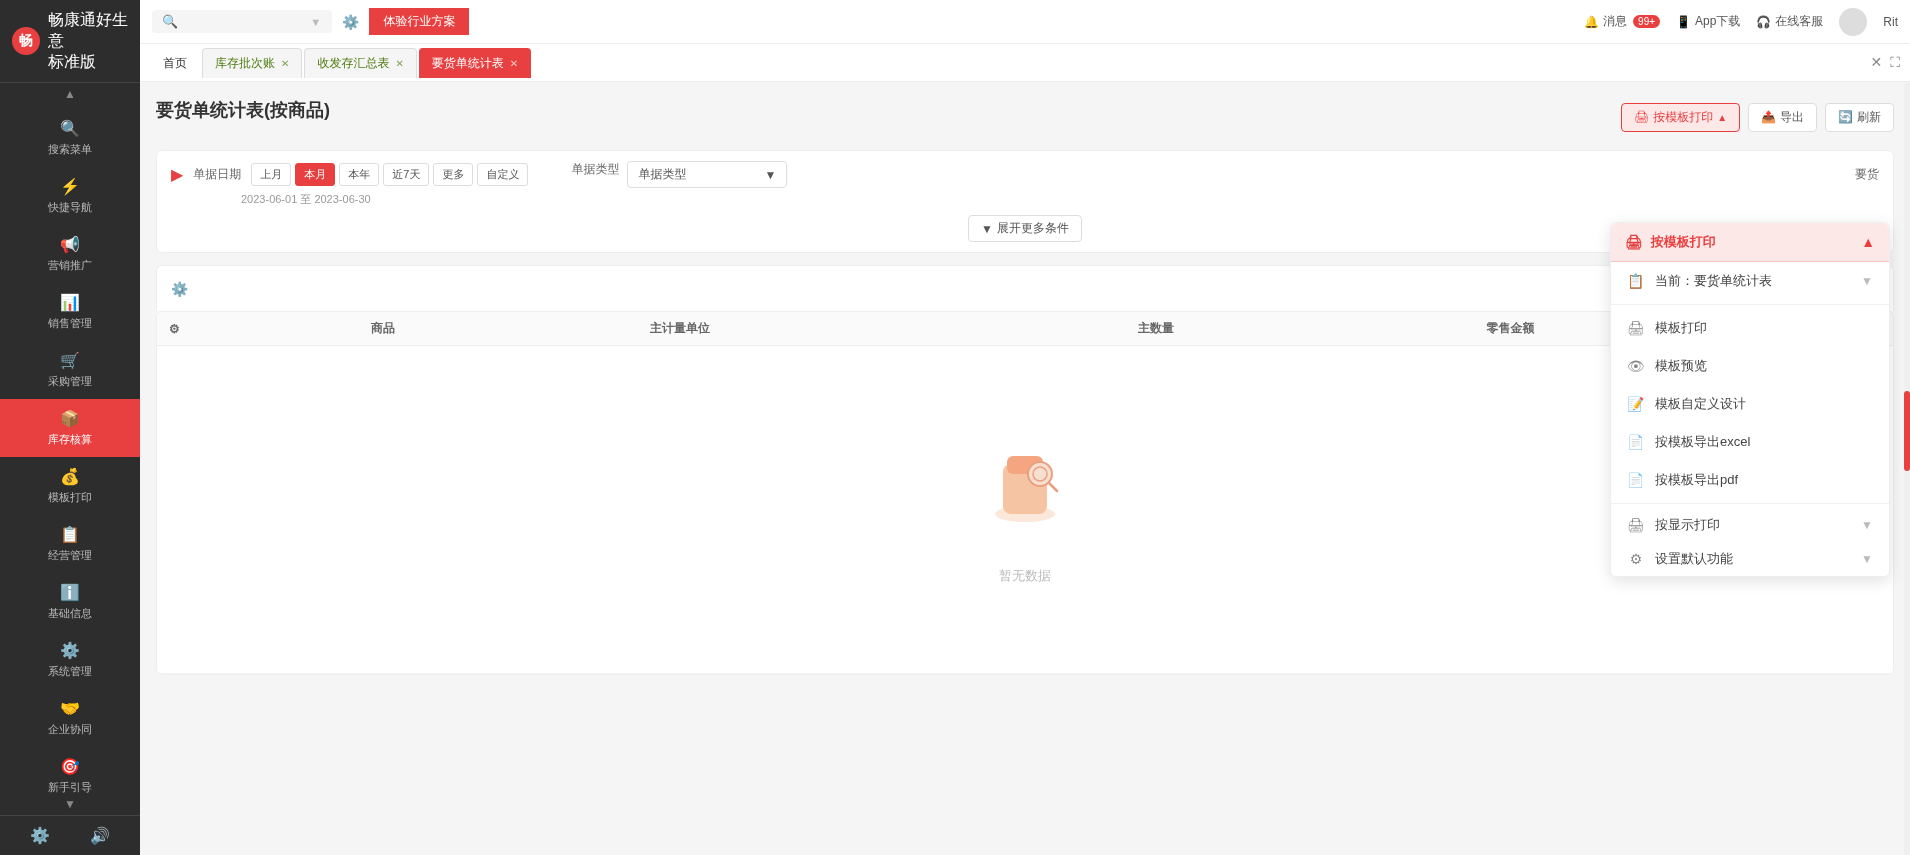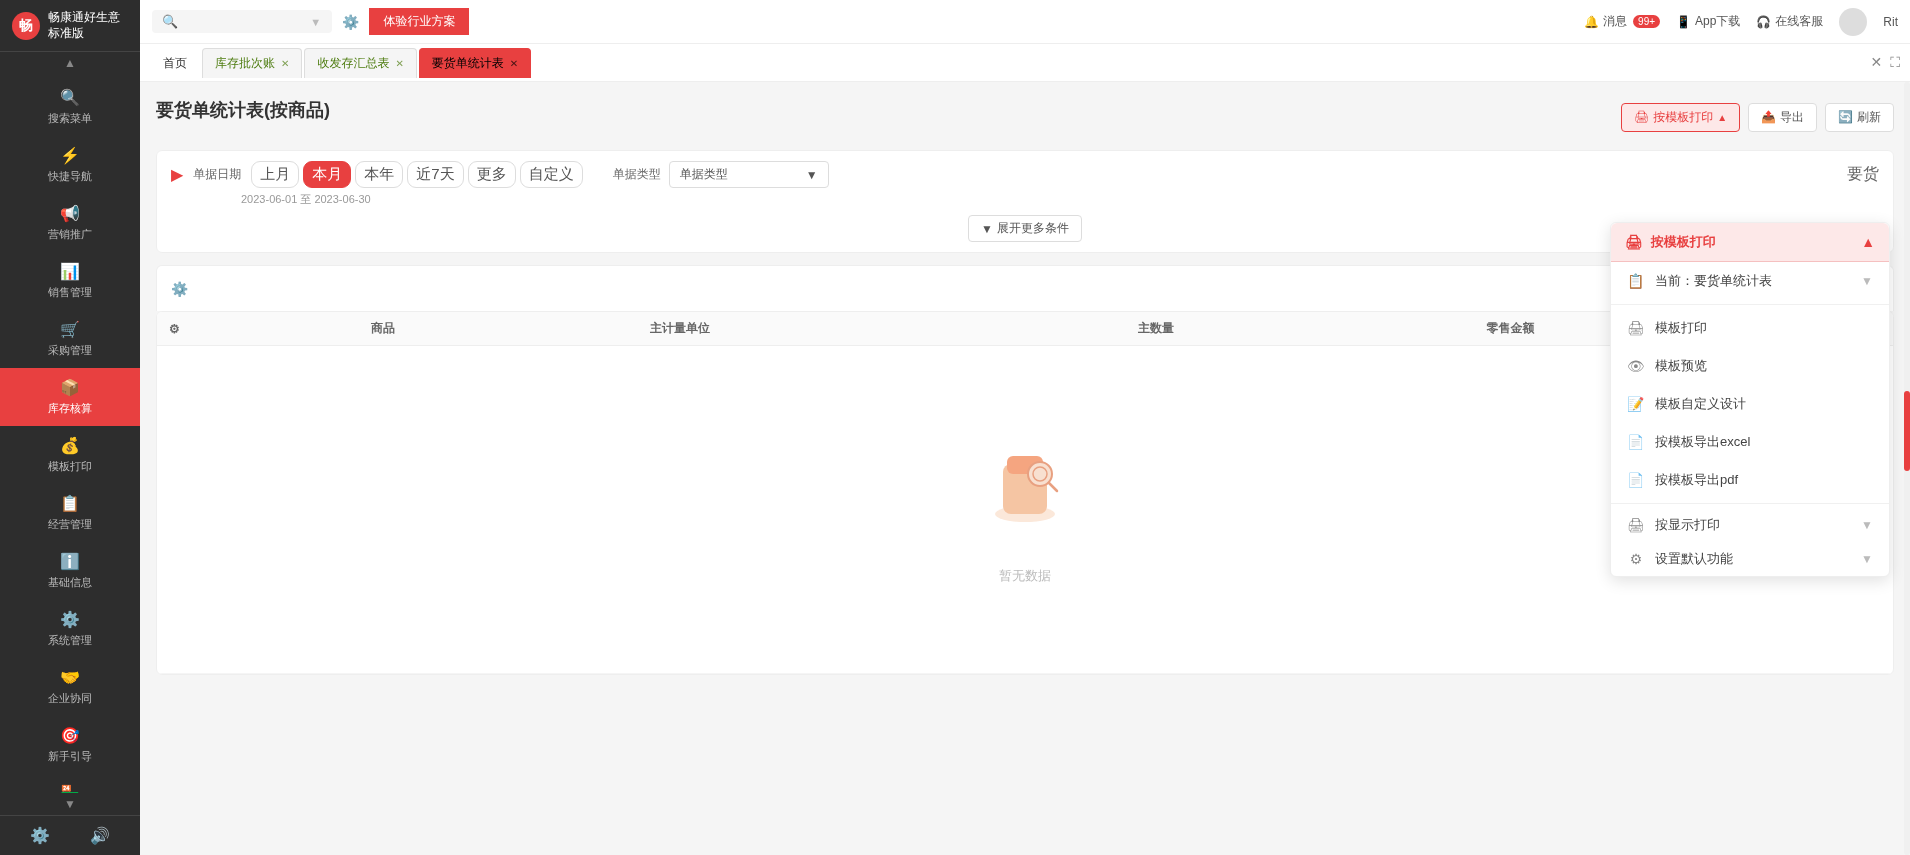--- a/index.html
+++ b/index.html
@@ -2,21 +2,21 @@
 <html><head>
   <meta charset="utf-8">
   <style>
     * { box-sizing: border-box; margin: 0; padding: 0; }
     body { font-family: 'Microsoft YaHei', Arial, sans-serif; font-size: 13px; background: #f5f5f5; color: #333; display: flex; height: 855px; overflow: hidden; }
 
     
     .sidebar { width: 140px; background: #2d2d2d; color: #ccc; display: flex; flex-direction: column; height: 100%; flex-shrink: 0; }
     .sidebar-logo { padding: 10px 12px; display: flex; align-items: center; gap: 8px; border-bottom: 1px solid #444; }
     .sidebar-logo-icon { width: 28px; height: 28px; background: #e84040; border-radius: 50%; display: flex; align-items: center; justify-content: center; color: white; font-size: 14px; font-weight: bold; flex-shrink: 0; }
-    .sidebar-logo-text { font-size: 12px; color: #fff; line-height: 1.3; font-family: Liberation Serif, serif; }
+    .sidebar-logo-text { font-size: 16px; color: #fff; line-height: 1.3; font-family: Liberation Serif, serif; }
     .sidebar-nav { flex: 1; overflow-y: auto; padding: 4px 0; }
     .sidebar-nav::-webkit-scrollbar { width: 4px; }
     .sidebar-nav::-webkit-scrollbar-thumb { background: #555; }
     .sidebar-item { display: flex; flex-direction: column; align-items: center; justify-content: center; padding: 10px 4px; cursor: pointer; color: #bbb; font-size: 11px; gap: 4px; transition: background 0.2s; }
     .sidebar-item.active { background: #e84040; color: #fff; }
     .sidebar-item .icon { font-size: 16px; }
     .sidebar-footer { display: flex; justify-content: space-around; padding: 10px; border-top: 1px solid #444; }
     .sidebar-footer-icon { color: #bbb; font-size: 16px; cursor: pointer; }
     .sidebar-scroll-up, .sidebar-scroll-down { display: flex; align-items: center; justify-content: center; color: #888; font-size: 12px; padding: 4px; cursor: pointer; }
 
@@ -33,36 +33,36 @@
     .topbar-right { margin-left: auto; display: flex; align-items: center; gap: 16px; }
     .topbar-right-item { display: flex; align-items: center; gap: 4px; color: #555; font-size: 12px; cursor: pointer; }
     .badge { background: #e84040; color: #fff; font-size: 10px; border-radius: 10px; padding: 1px 5px; margin-left: 2px; }
     .avatar { width: 28px; height: 28px; border-radius: 50%; background: #ddd; }
     .user-name { font-size: 12px; color: #555; }
 
     
     .tabs { height: 38px; background: #fff; display: flex; align-items: center; padding: 0 10px; gap: 2px; border-bottom: 1px solid #eee; flex-shrink: 0; }
     .tab { display: flex; align-items: center; gap: 6px; padding: 6px 12px; border-radius: 4px 4px 0 0; font-size: 12px; cursor: pointer; color: #666; border: 1px solid transparent; border-bottom: none; }
     .tab.home { color: #333; }
-    .tab.active { background: #e84040; color: #000000; border-color: #e84040; justify-content: space-between; }
+    .tab.active { background: #e84040; color: #ffffff; border-color: #e84040; justify-content: space-between; }
     .tab.inactive { background: #f5f5f5; color: #4d7c0f; border-color: #ddd; font-family: Liberation Serif, serif; }
     .tab-close { font-size: 10px; opacity: 0.7; cursor: pointer; }
     .window-controls { margin-left: auto; display: flex; gap: 8px; }
     .window-control { font-size: 14px; cursor: pointer; color: #888; }
 
     
     .content { flex: 1; overflow: auto; padding: 16px; position: relative; }
     .page-title { font-size: 18px; font-weight: bold; color: #333; margin-bottom: 14px; }
 
     
     .filter-bar { background: #fff; border-radius: 6px; padding: 10px 14px; margin-bottom: 12px; border: 1px solid #eee; }
     .filter-row { display: flex; align-items: center; gap: 10px; flex-wrap: wrap; }
     .filter-label { color: #666; font-size: 12px; }
     .date-range { font-size: 11px; color: #999; margin-top: 4px; }
-    .date-btn { padding: 3px 8px; border: 1px solid #ddd; border-radius: 9px; font-size: 15px; cursor: pointer; background: #fff; color: #555; }
+    .date-btn { padding: 3px 8px; border: 1px solid #ddd; border-radius: 3px; font-size: 11px; cursor: pointer; background: #fff; color: #555; }
     .date-btn.active { background: #e84040; color: #fff; border-color: #e84040; text-align: center; }
     .divider-icon { color: #e84040; font-size: 16px; cursor: pointer; }
     .expand-btn { display: flex; align-items: center; gap: 4px; font-size: 12px; color: #555; cursor: pointer; border: none; background: none; padding: 4px 12px; border: 1px solid #ddd; border-radius: 4px; }
     .select-filter { display: flex; align-items: center; gap: 6px; border: 1px solid #ddd; border-radius: 4px; padding: 4px 10px; font-size: 12px; color: #555; cursor: pointer; min-width: 160px; justify-content: space-between; }
 
     
     .table-wrapper { background: #fff; border-radius: 6px; border: 1px solid #eee; overflow: hidden; }
     table { width: 100%; border-collapse: collapse; }
     th { background: #fafafa; padding: 8px 12px; text-align: left; font-size: 12px; color: #666; border-bottom: 1px solid #eee; font-weight: 600; }
     td { padding: 8px 12px; font-size: 12px; color: #333; border-bottom: 1px solid #f5f5f5; }
@@ -251,29 +251,29 @@
         <span class="divider-icon">▶</span>
         <span class="filter-label">单据日期</span>
         <div id="date-buttons" style="display:flex;gap:4px;align-items:center;">
             <button class="date-btn">上月</button>
             <button class="date-btn active">本月</button>
             <button class="date-btn">本年</button>
             <button class="date-btn">近7天</button>
             <button class="date-btn">更多</button>
             <button class="date-btn">自定义</button>
           </div>
-        <div style="margin-left:20px;display:flex;align-items:center;gap:8px;">
+        <div style="margin-left:33px;display:flex;gap:8px;">
           <span class="filter-label">单据类型</span>
           <div class="select-filter">
             <span>单据类型</span>
             <span>▼</span>
           </div>
         </div>
         <div style="margin-left:auto;">
-          <span style="font-size:16px;color:#666;">要货</span>
+          <span style="font-size:12px;color:#666;">要货</span>
         </div>
       </div>
       <div class="date-range" style="margin-top:4px;margin-left:70px;">2023-06-01 至 2023-06-30</div>
       <div style="display:flex;justify-content:center;margin-top:8px;">
         <button class="expand-btn">
           <span>▼</span>
           <span>展开更多条件</span>
         </button>
       </div>
     </div>

